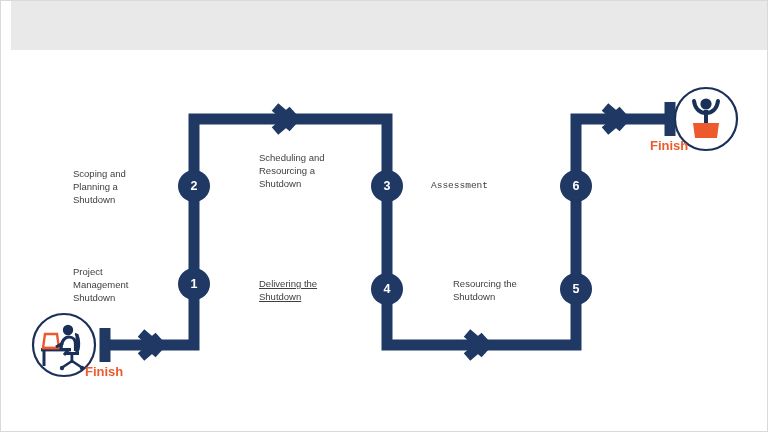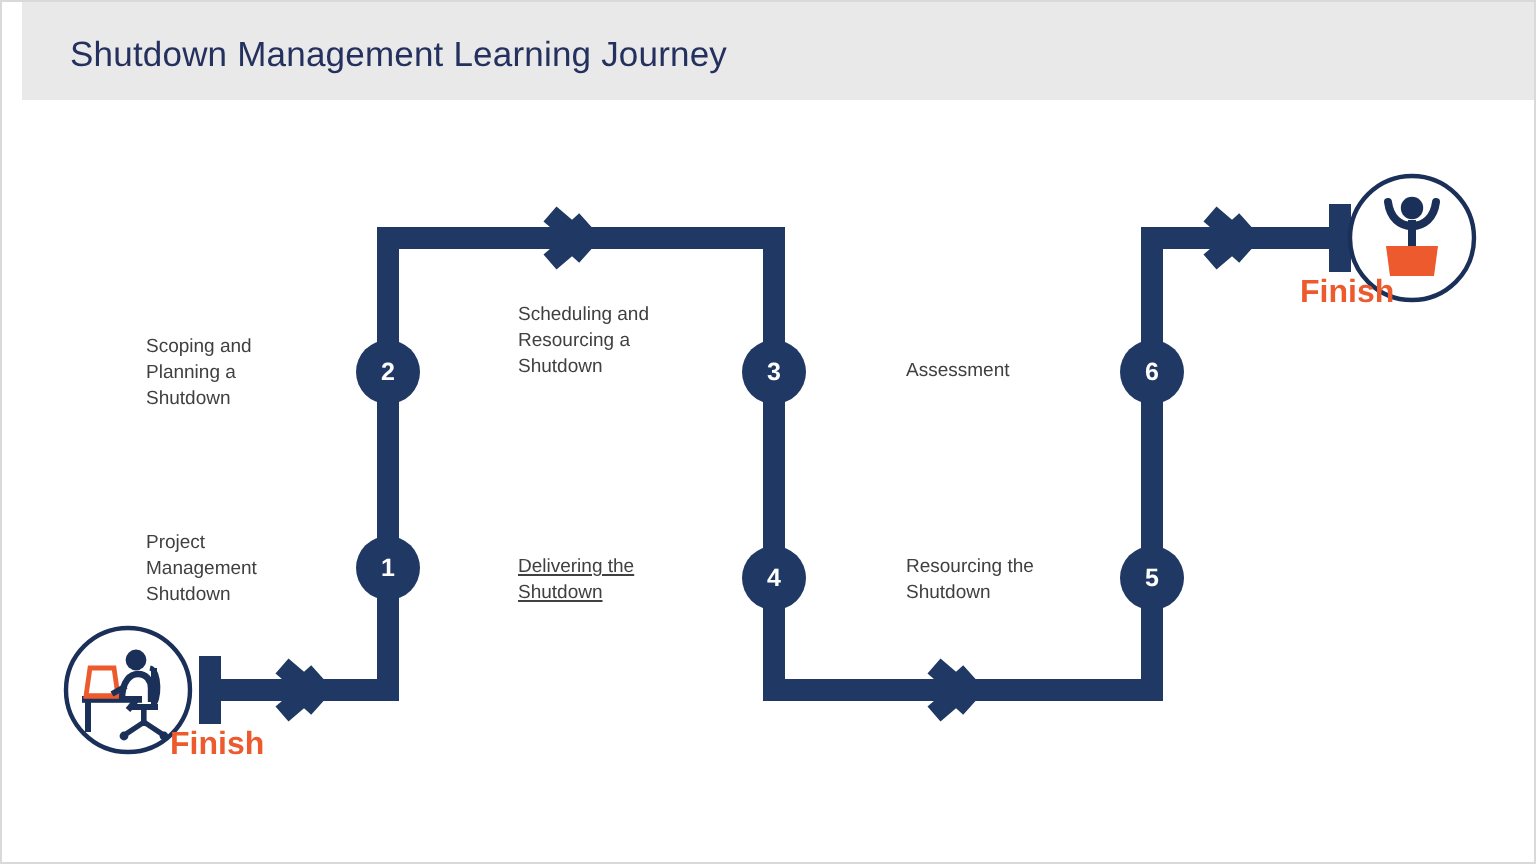--- a/index.html
+++ b/index.html
@@ -55,33 +55,32 @@
     position: absolute;
     color: #ffffff;
     font-size: 12.5px;
     font-weight: bold;
     text-align: center;
     width: 32px;
     line-height: 32px;
   }
   .endcap-label {
     position: absolute;
-    font-size: 16px;
+    font-size: 13px;
     font-weight: bold;
     color: #ed5a2d;
     white-space: nowrap;
   }
 </style>
 </head>
 <body>
 
 <div id="slide">
 
   <div id="header-band"></div>
-  <div id="slide-title">Shutdown Management Learning Journey</div>
 
   <svg id="diagram" viewBox="0 0 768 432">
     <defs>
       <style>
         .pathline { fill: none; stroke: #1f3864; stroke-width: 11; stroke-linecap: butt; stroke-linejoin: miter; }
         .capbar { stroke: #1f3864; stroke-width: 11; stroke-linecap: butt; }
         .chev { fill: none; stroke: #1f3864; stroke-width: 10; stroke-linecap: butt; stroke-linejoin: miter; }
         .chevthin { fill: none; stroke: #1f3864; stroke-width: 7; stroke-linecap: butt; stroke-linejoin: miter; }
         .node { fill: #1f3864; }
         .circlering { fill: #ffffff; stroke: #1b3059; stroke-width: 2.2; }
@@ -175,21 +174,21 @@
   <div class="step-label" style="left:72px; top:166px; width:100px;">Scoping and
 Planning a
 Shutdown</div>
   <div class="step-label" style="left:258px; top:150px; width:107px;">Scheduling and
 Resourcing a
 Shutdown</div>
   <div class="step-label" style="left:258px; top:276px; width:107px;text-decoration:underline;">Delivering the
 Shutdown</div>
   <div class="step-label" style="left:452px; top:276px; width:102px;">Resourcing the
 Shutdown</div>
-  <div class="step-label" style="left:452px; top:178px; width:102px;">Assessment</div>
+  <div class="step-label" style="left:430px; top:178px; width:102px;font-family:Liberation Mono, monospace;">Assessment</div>
 
   <div class="step-num" style="left:177px; top:267px;">1</div>
   <div class="step-num" style="left:177px; top:169px;">2</div>
   <div class="step-num" style="left:370px; top:169px;">3</div>
   <div class="step-num" style="left:370px; top:272px;">4</div>
   <div class="step-num" style="left:559px; top:272px;">5</div>
   <div class="step-num" style="left:559px; top:169px;">6</div>
 
   <div class="endcap-label" style="left:84px; top:363px;">Finish</div>
   <div class="endcap-label" style="left:649px; top:137px;">Finish</div>

